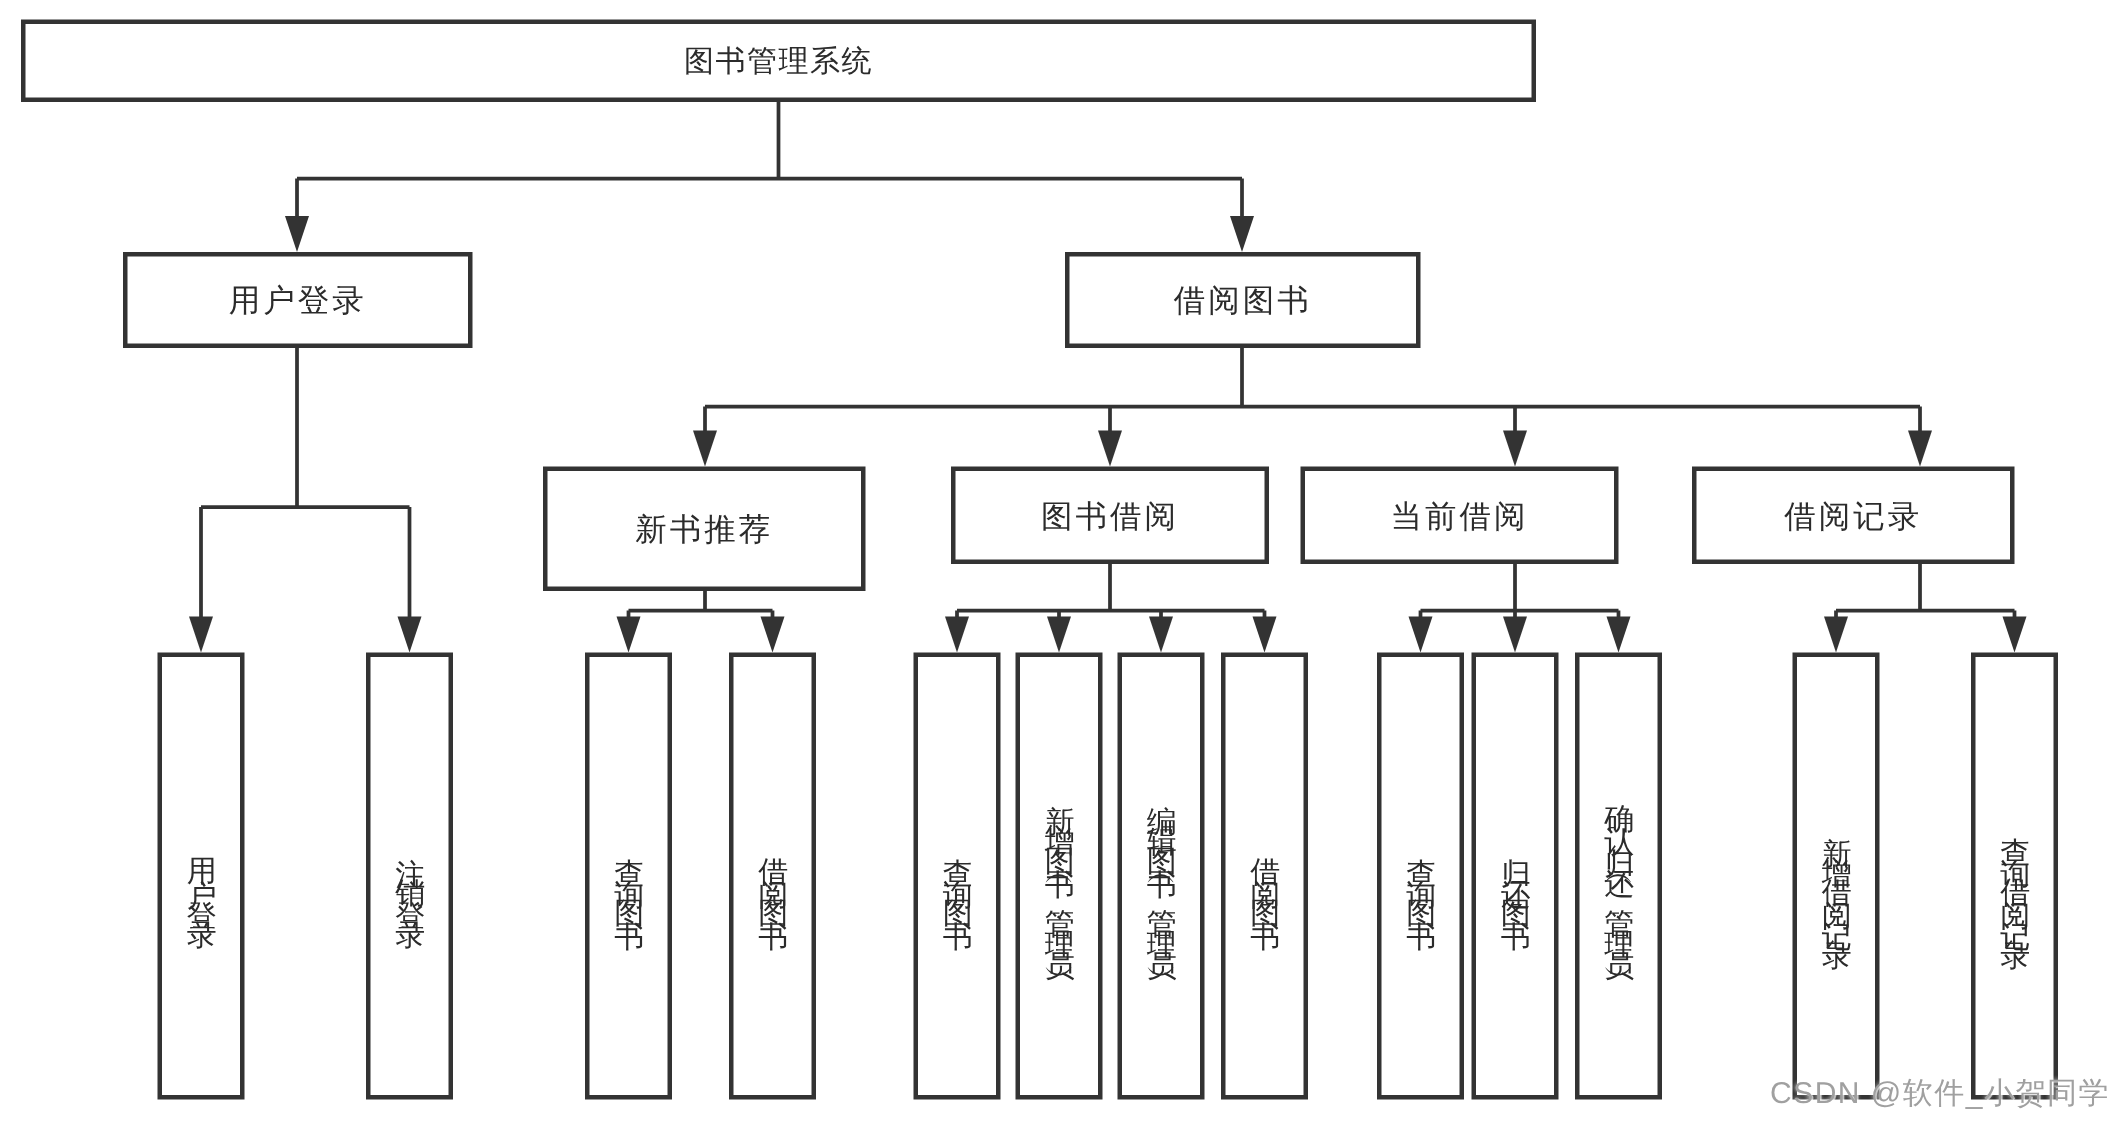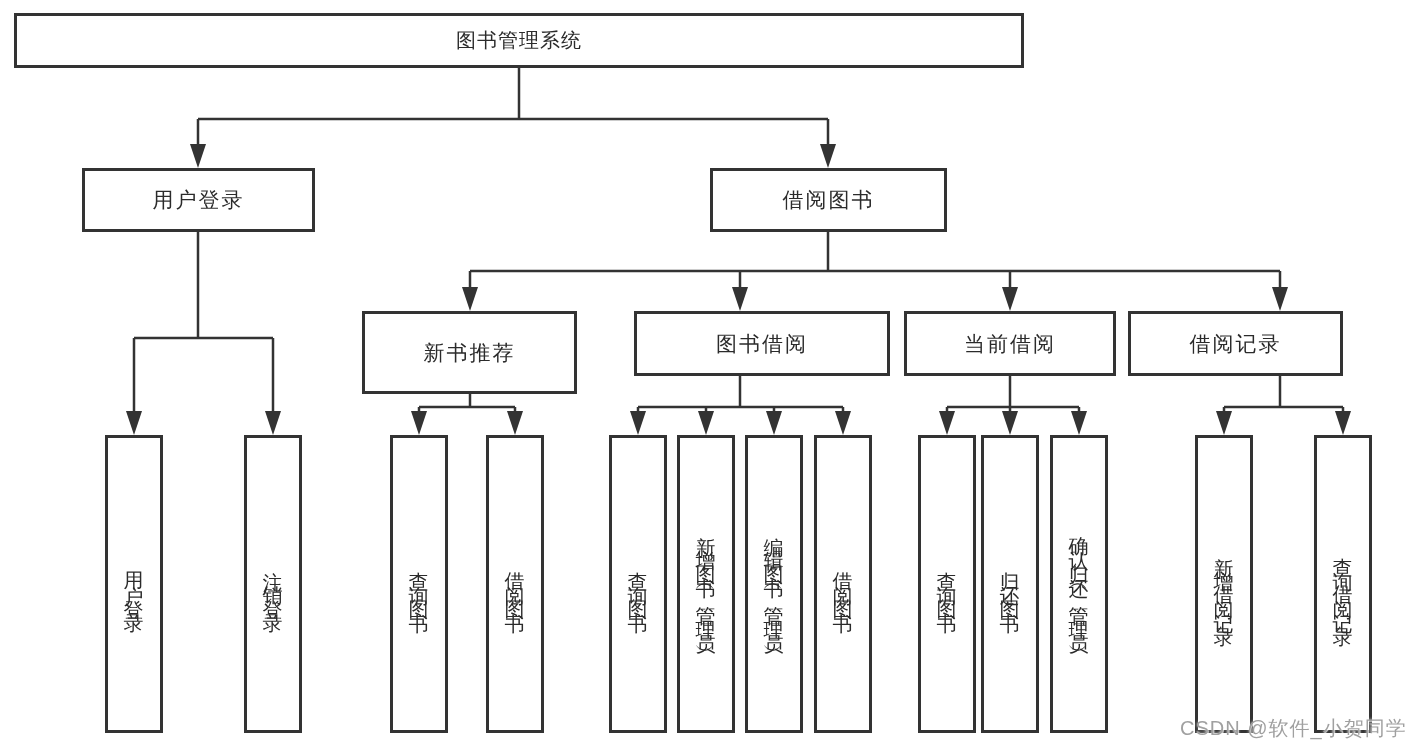--- a/index.html
+++ b/index.html
@@ -125,24 +125,24 @@
       </div>
       <div class="node h" style="left: 82px; top: 168px; width: 233px; height: 64px;">
         <span class="lbl">用户登录</span>
       </div>
       <div class="node h" style="left: 710px; top: 168px; width: 237px; height: 64px;">
         <span class="lbl">借阅图书</span>
       </div>
       <div class="node h" style="left: 362px; top: 311px; width: 215px; height: 83px;">
         <span class="lbl">新书推荐</span>
       </div>
-      <div class="node h" style="left: 634px; top: 311px; width: 256px; height: 65px;">
+      <div class="node h" style="left: 634px; top: 311px; width: 212px; height: 65px;">
         <span class="lbl">图书借阅</span>
       </div>
-      <div class="node h" style="left: 904px; top: 311px; width: 212px; height: 65px;">
+      <div class="node h" style="left: 867px; top: 311px; width: 212px; height: 65px;">
         <span class="lbl">当前借阅</span>
       </div>
       <div class="node h" style="left: 1128px; top: 311px; width: 215px; height: 65px;">
         <span class="lbl">借阅记录</span>
       </div>
       <div class="node v" style="left: 105px; top: 435px; width: 58px; height: 298px;">
         <span class="lbl">用户登录</span>
       </div>
       <div class="node v" style="left: 244px; top: 435px; width: 58px; height: 298px;">
         <span class="lbl">注销登录</span>

